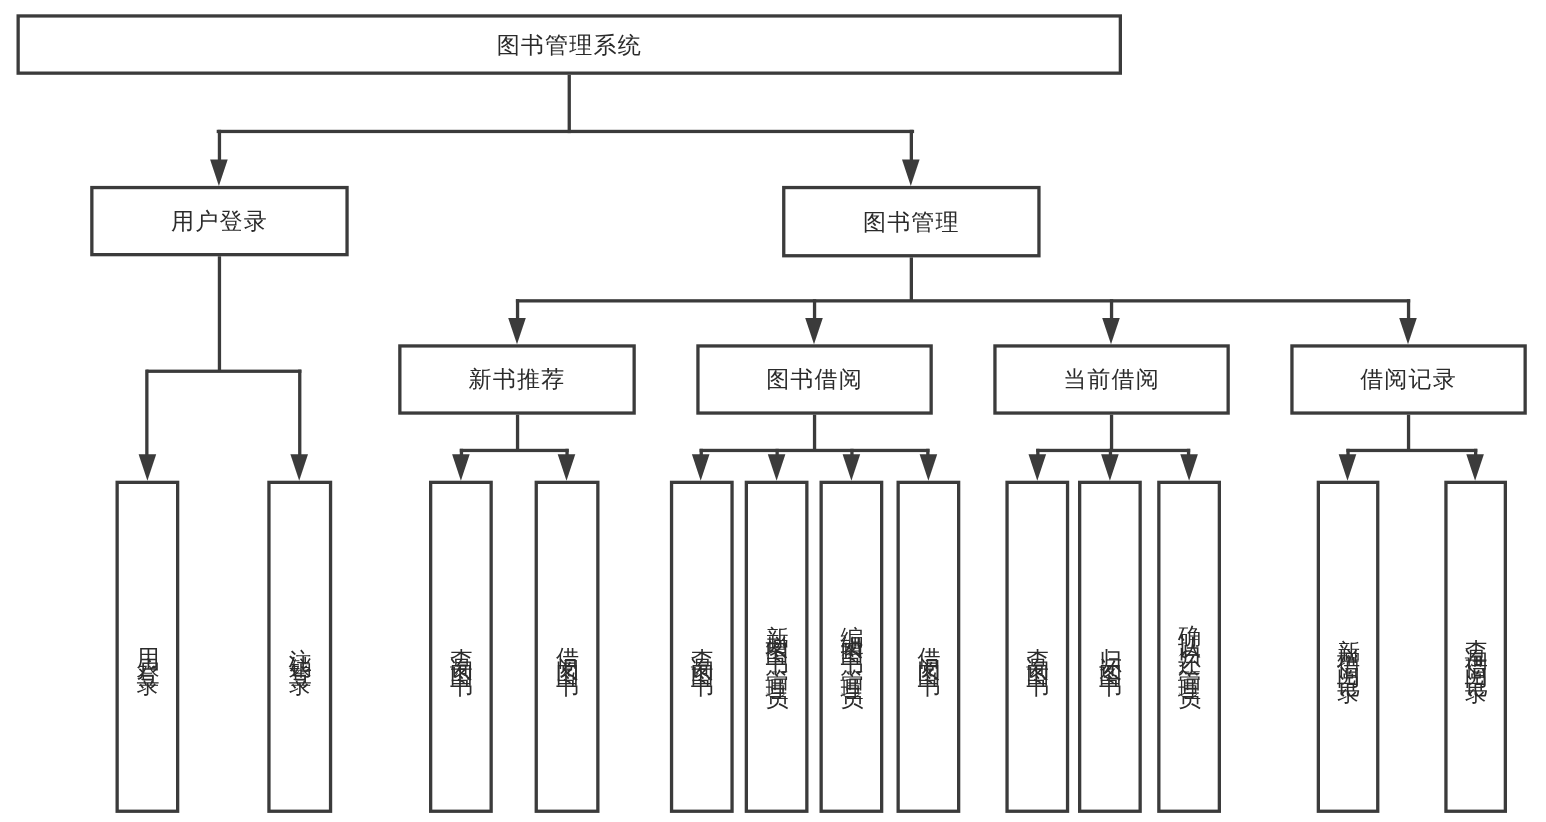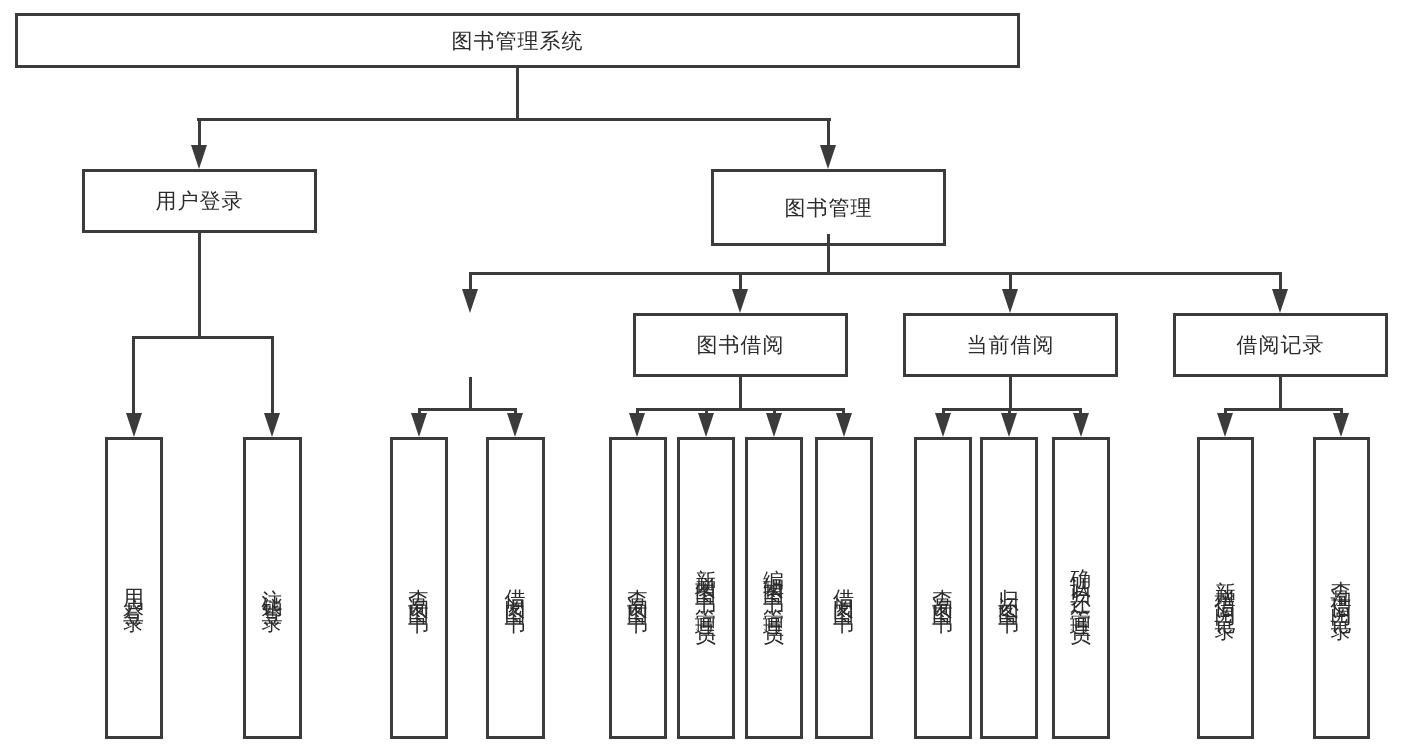--- a/index.html
+++ b/index.html
@@ -42,24 +42,27 @@
 <div class="canvas" style="--line: #3b3b3b; --text: #2b2b2b; --background: #ffffff; --watermark: #c6c6c6;">
 
   <div class="node" style="left:15px;top:13px;width:1005px;height:55px;">
     <span>图书管理系统</span>
   </div>
 
   <div class="node" style="left:82px;top:169px;width:235px;height:64px;">
     <span>用户登录</span>
   </div>
 
-  <div class="node" style="left:711px;top:169px;width:235px;height:77px;">
+  <div class="node" style="left:711px;top:169px;width:235px;height:65px;">
     <span>图书管理</span>
   </div>
 
+  <div class="node" style="left:362px;top:313px;width:216px;height:64px;">
+    <span>新书推荐</span>
+  </div>
 
   <div class="node" style="left:903px;top:313px;width:215px;height:64px;">
     <span>当前借阅</span>
   </div>
 
   <div class="node" style="left:633px;top:313px;width:215px;height:64px;">
     <span>图书借阅</span>
   </div>
 
   <div class="node" style="left:1173px;top:313px;width:215px;height:64px;">

